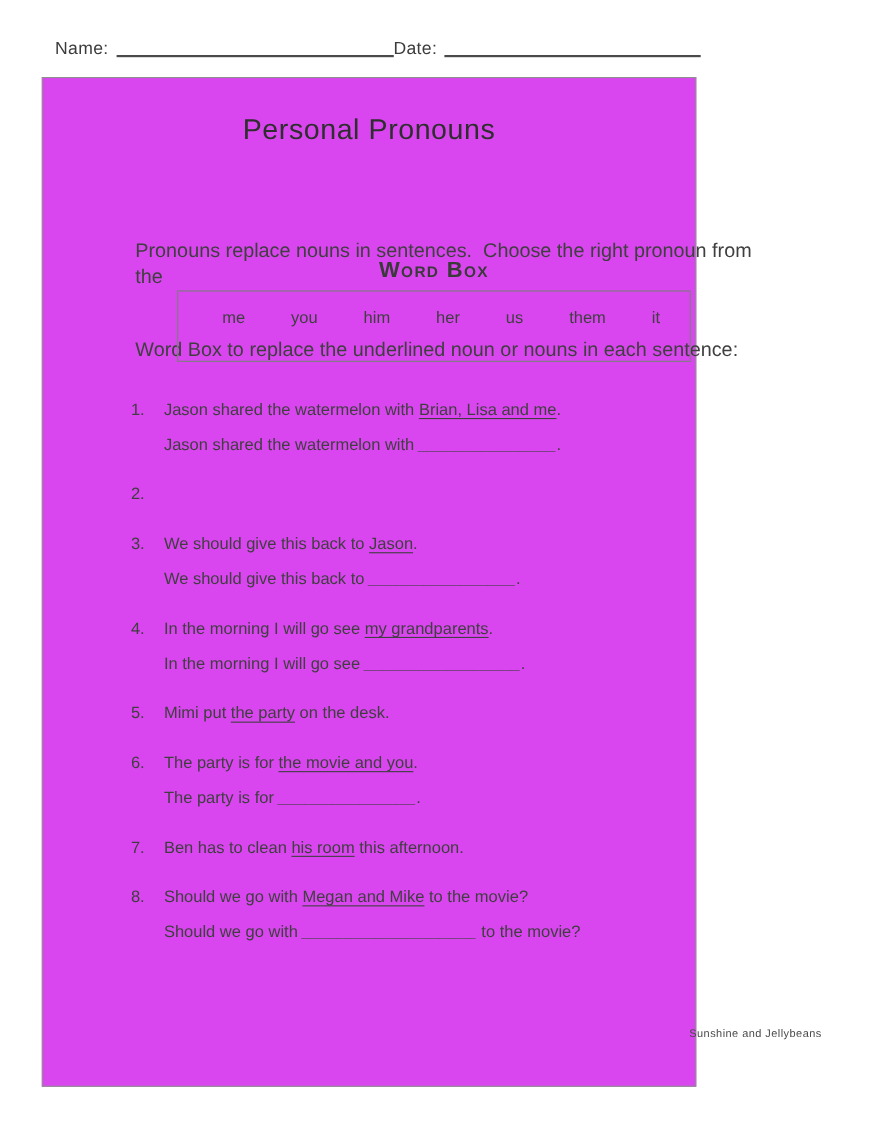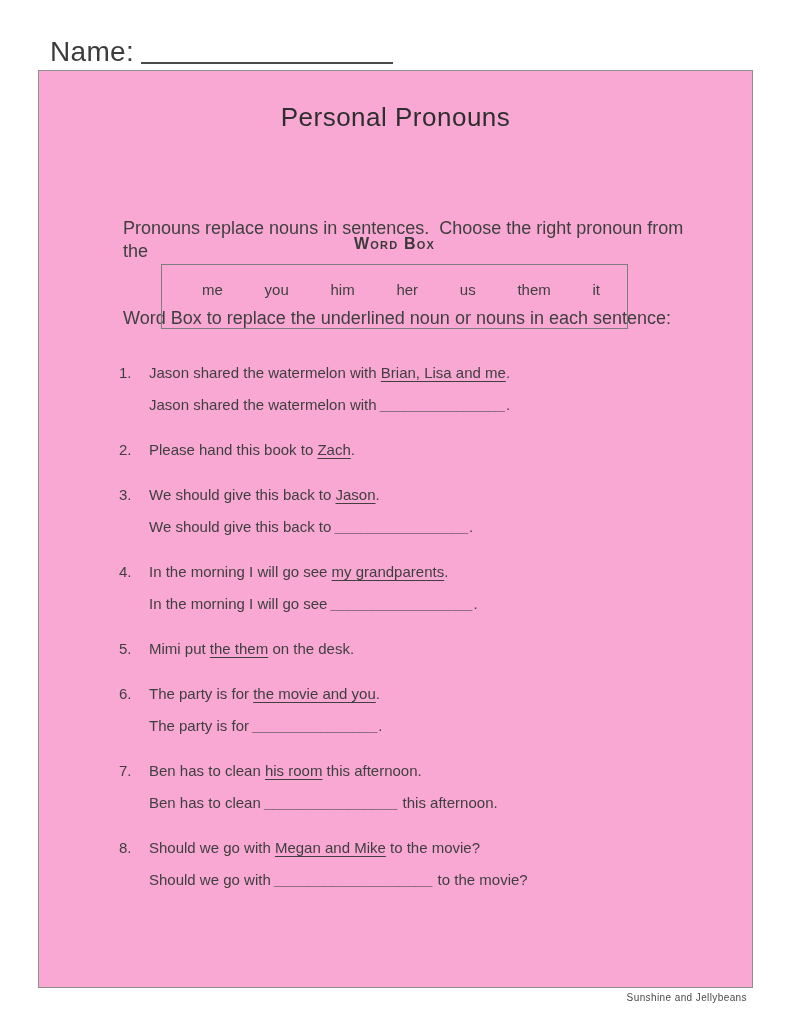--- a/index.html
+++ b/index.html
@@ -8,59 +8,59 @@
     background: #ffffff;
     font-family: "Liberation Sans", sans-serif;
     color: #3f3f3f;
     position: relative;
     overflow: hidden;
   }
 
   
   .header-row {
     position: absolute; top: 36px; left: 50px; width: 695px;
-    font-size: 28px; letter-spacing: 0.3px; color: #3c3c3c;
+    font-size: 16px; letter-spacing: 0.3px; color: #3c3c3c;
     display: flex; justify-content: flex-start;
   }
   .hgroup { white-space: nowrap; }
   .wline {
     display: inline-block; height: 2px;
     border-bottom: 2px solid #4a4a4a;
     vertical-align: -3px; margin-left: 7px;
   }
   .wline.name { width: 252px; }
   .wline.date { width: 233px; }
 
   
   .frame {
     position: absolute; left: 38px; top: 70px;
-    width: 715px; height: 918px;
+    width: 595px; height: 918px;
     border: 1.5px solid #8f8f8f;
-    background: #f9a8d4;
+    background: #d946ef;
     box-sizing: border-box;
   }
 
   .title {
     position: absolute; top: 31px; left: 0; width: 100%;
     text-align: center; font-size: 26px; letter-spacing: 0.5px;
     color: #2e2e2e;
   }
 
   .instructions {
     position: absolute; left: 84px; top: 101px; width: 590px;
     font-size: 18px; line-height: 22.5px;
     white-space: pre-wrap; color: #3f3f3f;
   }
 
   
   .wb-heading {
     position: absolute; left: 122px; top: 164px; width: 467px;
     text-align: center;
     font-variant: small-caps; font-weight: bold;
-    font-size: 16px; letter-spacing: 1.2px; color: #3a3a3a;
+    font-size: 20px; letter-spacing: 1.2px; color: #3a3a3a;
   }
   .wb-rect {
     position: absolute; left: 122px; top: 193px;
     width: 467px; height: 65px;
     border: 1px solid #7d7d7d; box-sizing: border-box;
     display: flex; align-items: center; justify-content: space-between;
     padding: 0 27px 14px 40px; font-size: 15px; color: #3f3f3f;
   }
 
   
@@ -71,29 +71,30 @@
   .q-text { white-space: pre-wrap; }
   .u {
     text-decoration: underline;
     text-underline-offset: 3px;
     text-decoration-thickness: 1px;
   }
   .blank { letter-spacing: 0; color: #3f3f3f; font-style: italic; }
 
   
   .footer {
-    position: absolute; top: 992px; right: 44px;
+    position: absolute; top: 935px; right: 44px;
     font-size: 10px; letter-spacing: 0.4px; color: #4a4a4a;
   }
 </style>
 </head>
 <body>
 
 <div class="header-row">
   <span class="hgroup"><span>Name:</span><span class="wline name"></span></span>
+  <span class="hgroup"><span>Date:</span><span class="wline date"></span></span>
 </div>
 
 <div class="frame">
 
   <div class="title">Personal Pronouns</div>
 
   <div class="instructions">
     <div>Pronouns replace nouns in sentences.  Choose the right pronoun from the</div>
     <div>Word Box to replace the underlined noun or nouns in each sentence:</div>
   </div>
@@ -119,21 +120,20 @@
       </div>
       <div class="q-line">
         <span class="q-num"></span>
         <span class="q-text"><span>Jason shared the watermelon with </span><span class="blank">_______________</span><span>.</span></span>
       </div>
     </div>
 
     <div class="question">
       <div class="q-line">
         <span class="q-num">2.</span>
-        <span class="q-text"><span>Please hand this book to </span><span class="u">Zach</span><span>.</span></span>
       </div>
       <div class="q-line">
         <span class="q-num"></span>
       </div>
     </div>
 
     <div class="question">
       <div class="q-line">
         <span class="q-num">3.</span>
         <span class="q-text"><span>We should give this back to </span><span class="u">Jason</span><span>.</span></span>
@@ -151,43 +151,39 @@
       </div>
       <div class="q-line">
         <span class="q-num"></span>
         <span class="q-text"><span>In the morning I will go see </span><span class="blank">_________________</span><span>.</span></span>
       </div>
     </div>
 
     <div class="question">
       <div class="q-line">
         <span class="q-num">5.</span>
-        <span class="q-text"><span>Mimi put </span><span class="u">the them</span><span> on the desk.</span></span>
+        <span class="q-text"><span>Mimi put </span><span class="u">the party</span><span> on the desk.</span></span>
       </div>
     </div>
 
     <div class="question">
       <div class="q-line">
         <span class="q-num">6.</span>
         <span class="q-text"><span>The party is for </span><span class="u">the movie and you</span><span>.</span></span>
       </div>
       <div class="q-line">
         <span class="q-num"></span>
         <span class="q-text"><span>The party is for </span><span class="blank">_______________</span><span>.</span></span>
       </div>
     </div>
 
     <div class="question">
       <div class="q-line">
         <span class="q-num">7.</span>
         <span class="q-text"><span>Ben has to clean </span><span class="u">his room</span><span> this afternoon.</span></span>
-      </div>
-      <div class="q-line">
-        <span class="q-num"></span>
-        <span class="q-text"><span>Ben has to clean </span><span class="blank">________________</span><span> this afternoon.</span></span>
       </div>
     </div>
 
     <div class="question">
       <div class="q-line">
         <span class="q-num">8.</span>
         <span class="q-text"><span>Should we go with </span><span class="u">Megan and Mike</span><span> to the movie?</span></span>
       </div>
       <div class="q-line">
         <span class="q-num"></span>

